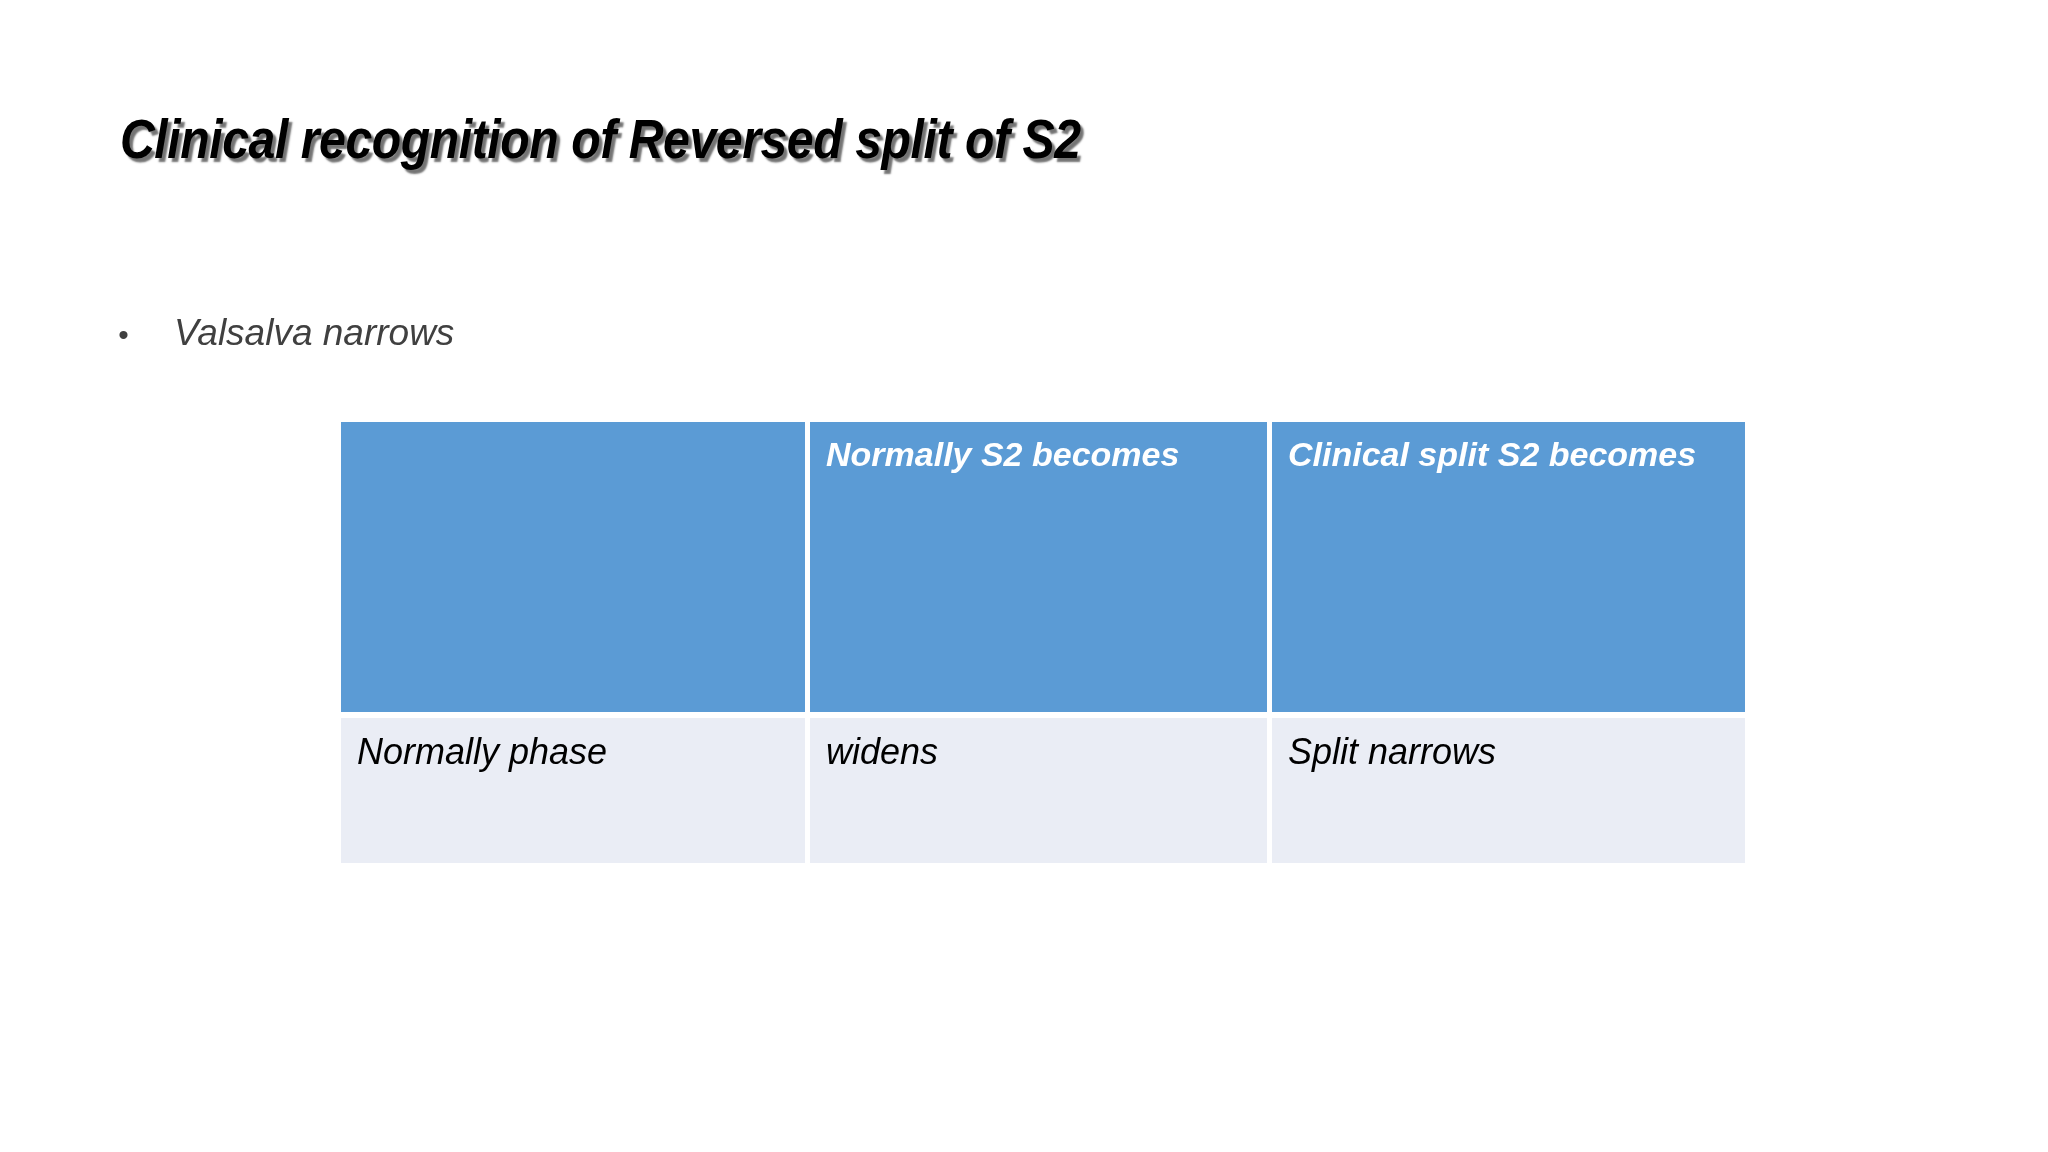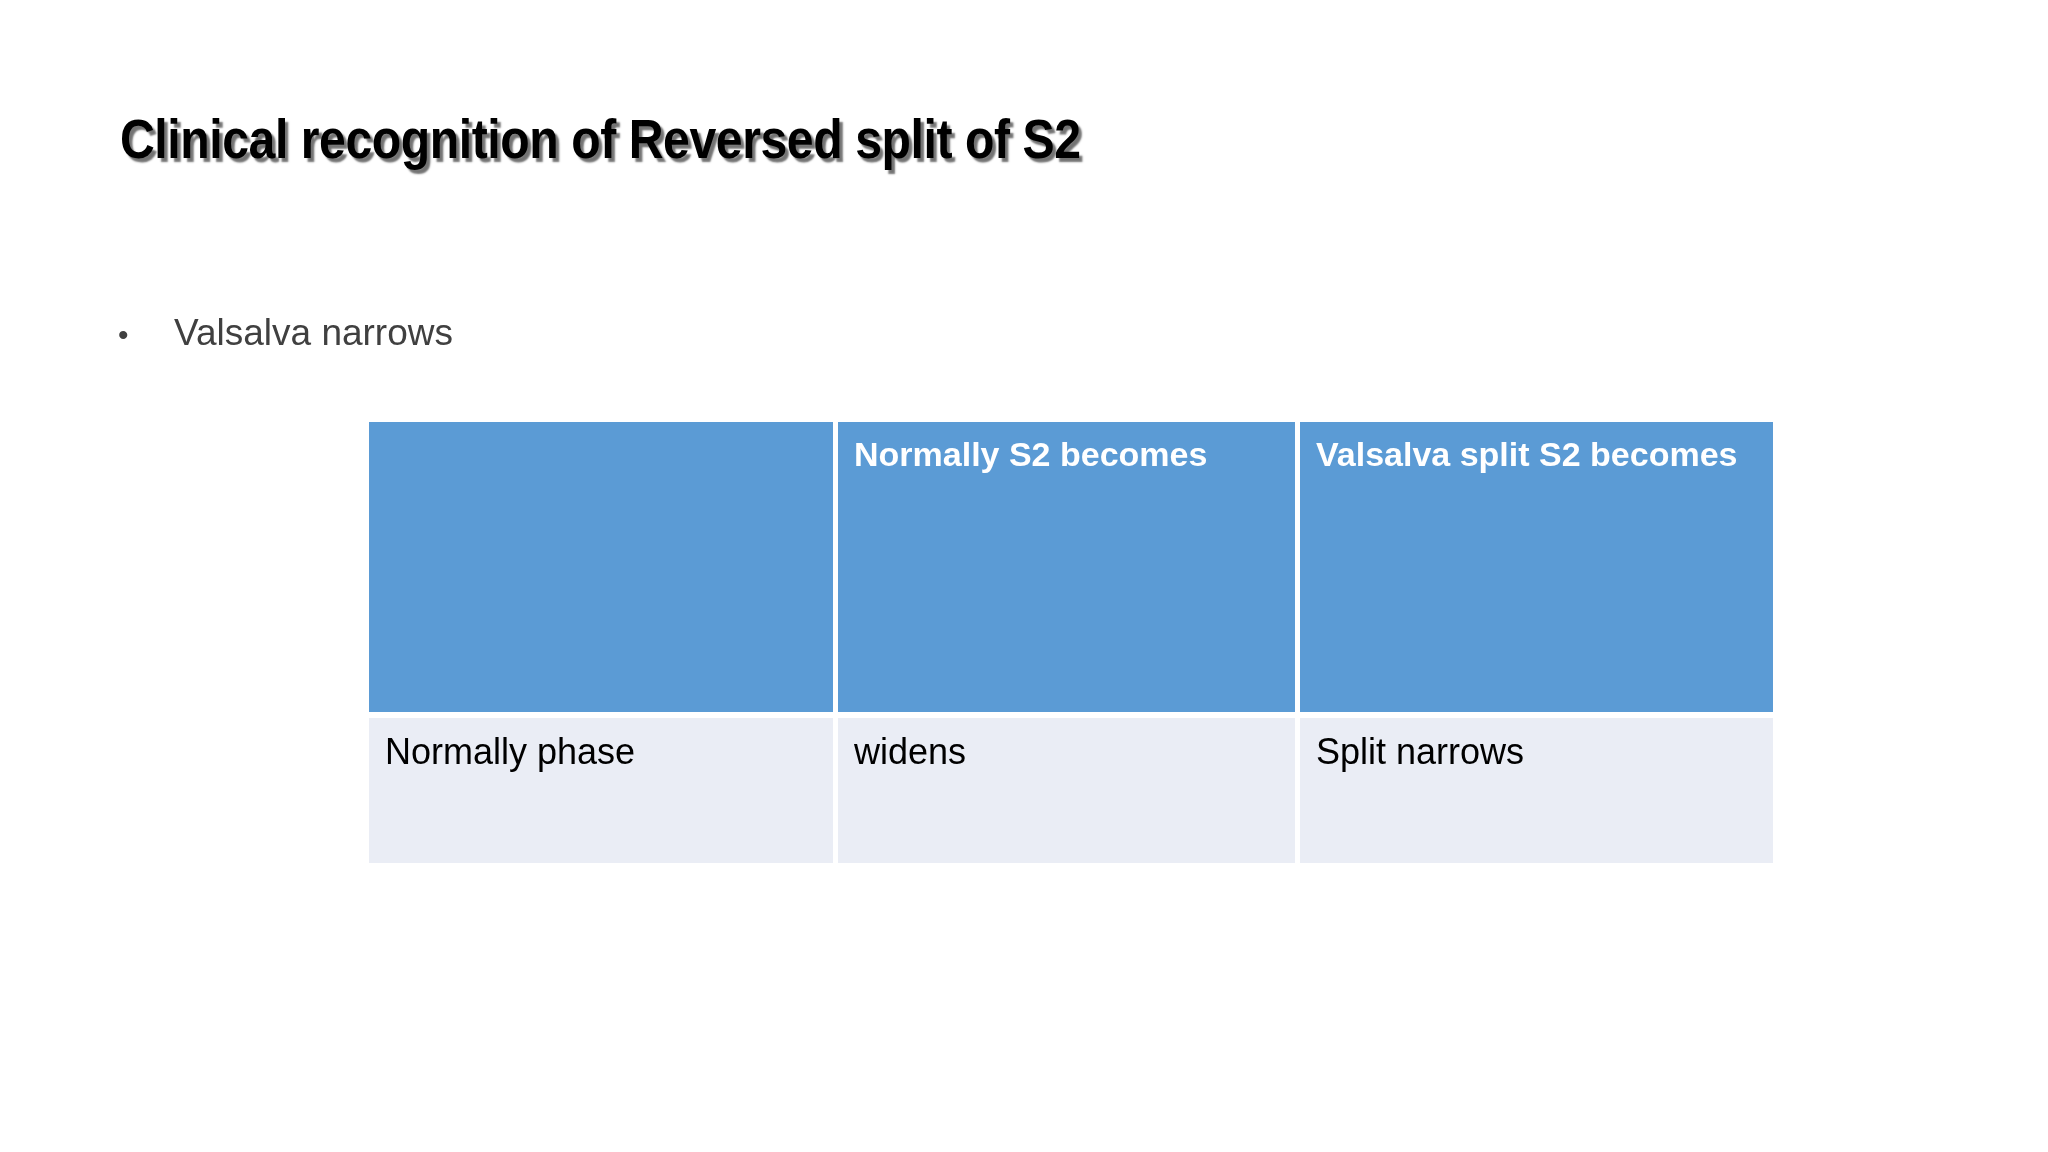--- a/index.html
+++ b/index.html
@@ -14,20 +14,21 @@
     position: relative;
     overflow: hidden;
     font-family: "Liberation Sans", sans-serif;
     -webkit-font-smoothing: antialiased;
   }
 
   .slide {
     position: absolute;
     inset: 0;
     background: #ffffff;
+    font-style: italic;
   }
 
   
   .slide-title {
     position: absolute;
     left: 120px;
     top: 108px;
     width: 1700px;
     font-family: "Liberation Sans", sans-serif;
     font-size: 56px;
@@ -67,21 +68,20 @@
     color: #404040;
     font-size: 37px;
   }
 
   
   .table-wrap {
     position: absolute;
     left: 341px;
     top: 422px;
     width: 1404px;
-    margin-left: 28px;
   }
   table.data-table {
     border-collapse: separate;
     border-spacing: 0;
     table-layout: fixed;
     width: 1404px;
   }
   table.data-table col.c1 { width: 469px; }
   table.data-table col.c2 { width: 462px; }
   table.data-table col.c3 { width: 473px; }
@@ -149,21 +149,21 @@
     <table class="data-table">
       <colgroup>
         <col class="c1">
           <col class="c2">
           <col class="c3">
       </colgroup>
       <thead>
         <tr>
           <th class="empty-head"></th>
           <th>Normally  S2 becomes</th>
-          <th>Valsalva split S2 becomes</th>
+          <th>Clinical split S2 becomes</th>
         </tr>
       </thead>
       <tbody>
         <tr class="row-b">
           <td>Normally phase</td>
           <td>widens</td>
           <td>Split narrows</td>
         </tr>
       </tbody>
     </table>

